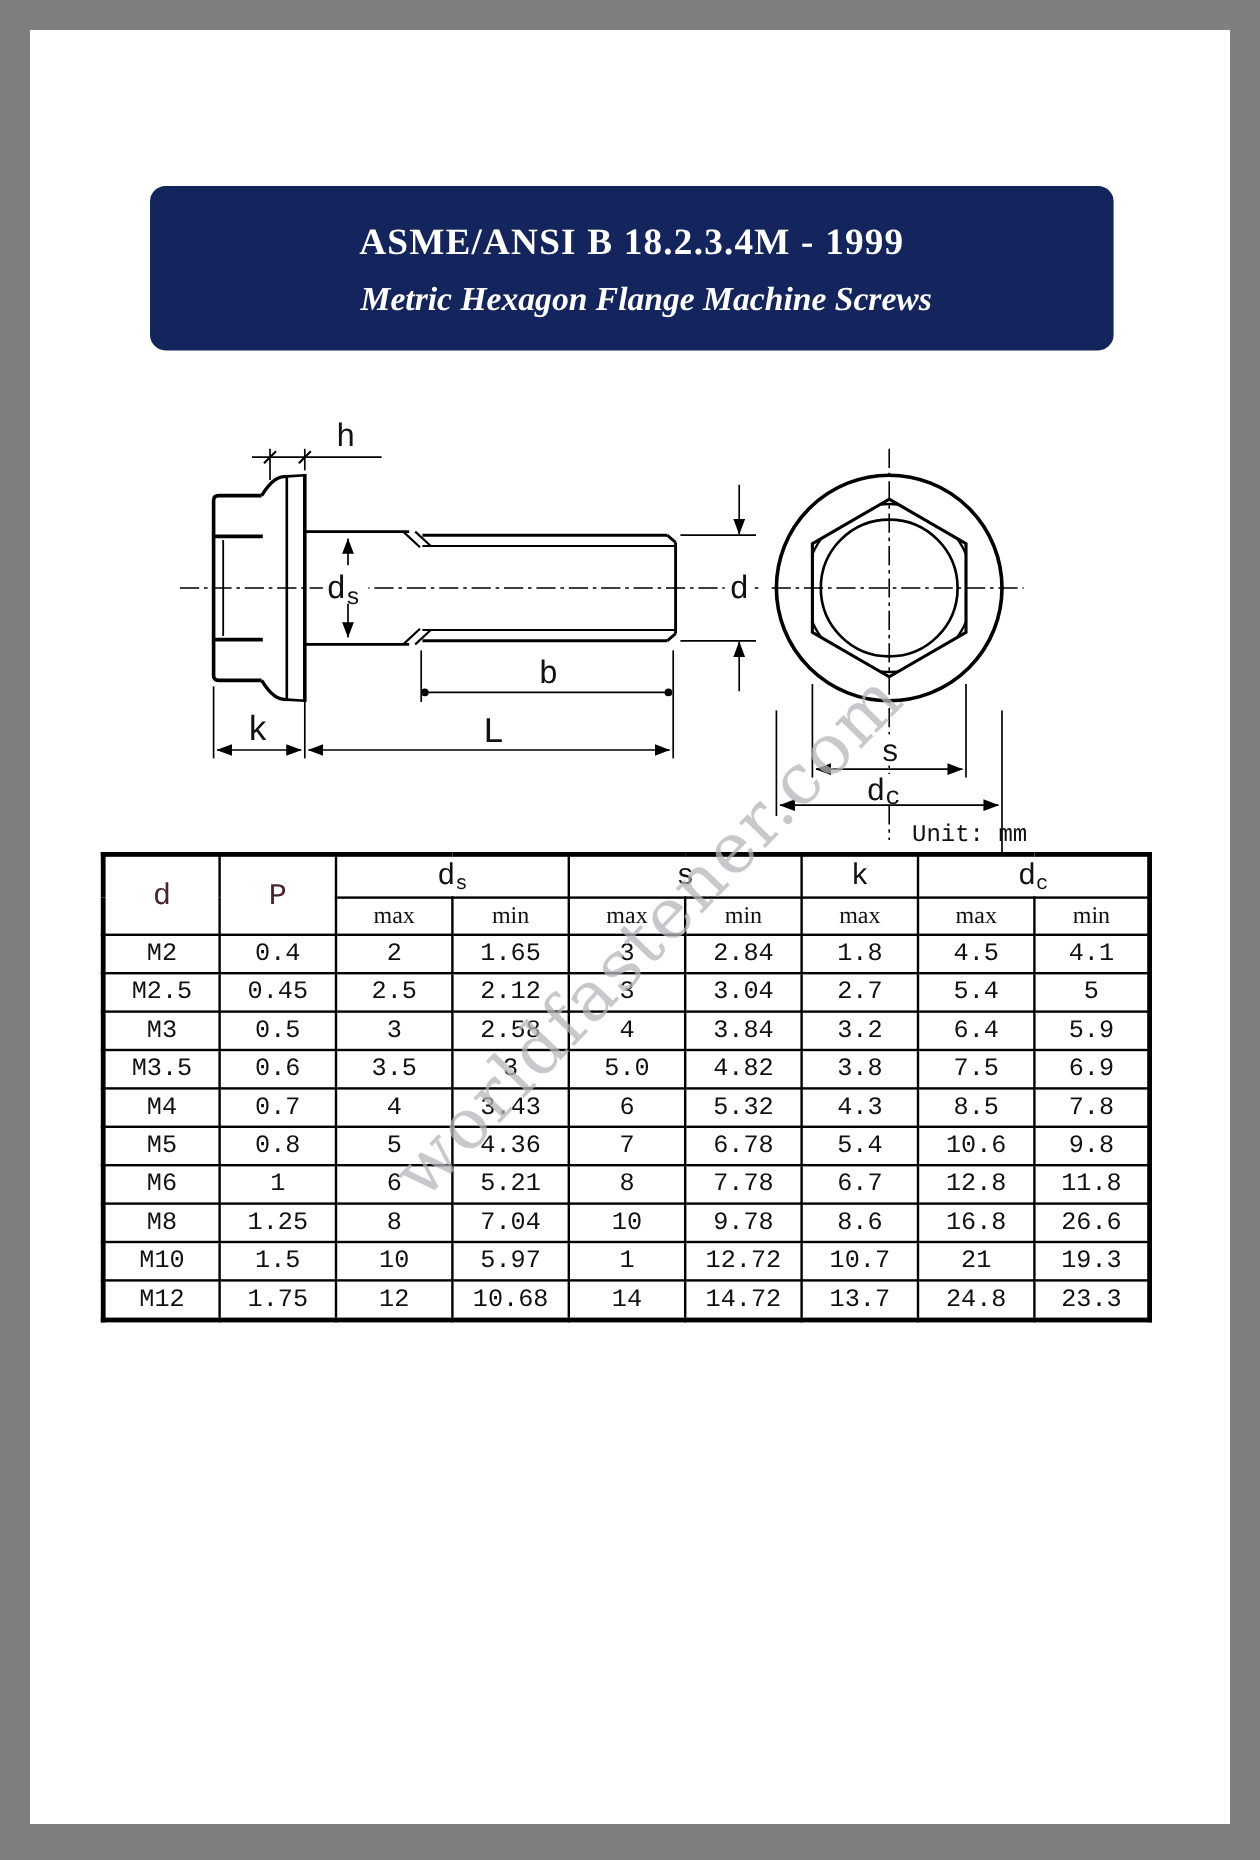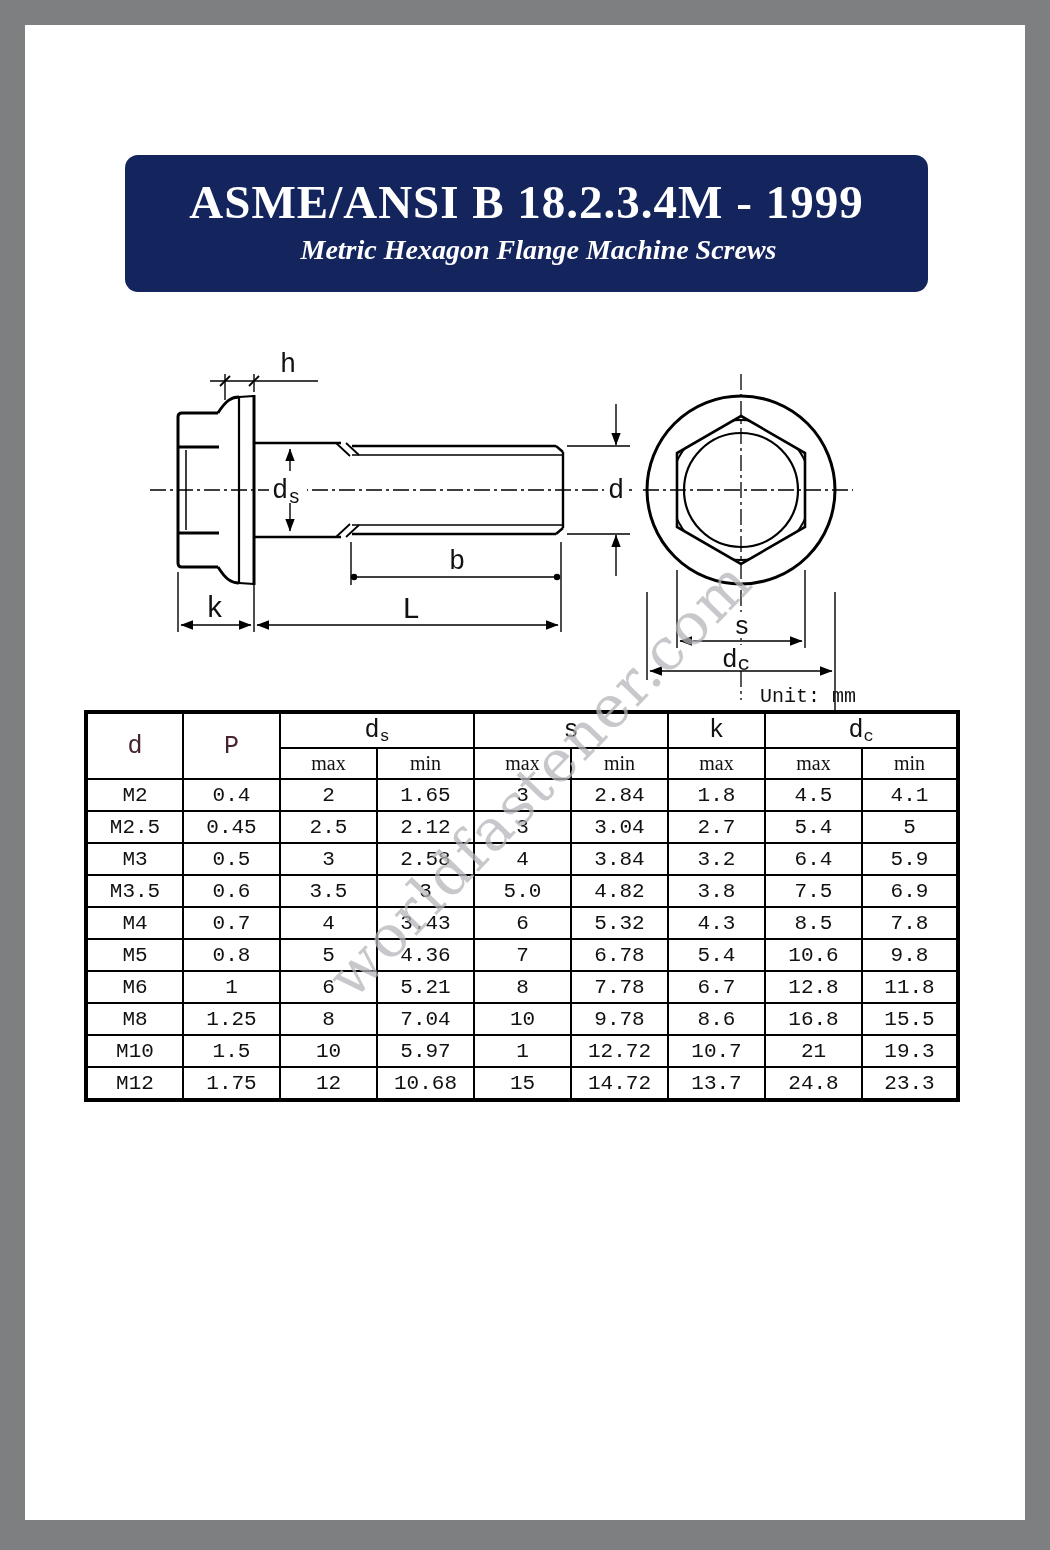--- a/index.html
+++ b/index.html
@@ -21,21 +21,21 @@
     width:803px;height:137px;
     background:#14245c;
     border-radius:13px;
     text-align:center;
     color:#ffffff;
   }
   .banner .title{
     margin-top:21px;
     font-family:"Liberation Serif", serif;
     font-weight:bold;
-    font-size:47px;
+    font-size:31px;
     letter-spacing:1px;
     line-height:52px;
   }
   .banner .subtitle{
     margin-top:7px;
     font-family:"Liberation Serif", serif;
     font-weight:bold;
     font-style:italic;
     font-size:28px;
     line-height:30px;
@@ -335,39 +335,39 @@
         </tr>
         <tr>
           <td>M8</td>
             <td>1.25</td>
             <td>8</td>
             <td>7.04</td>
             <td>10</td>
             <td>9.78</td>
             <td>8.6</td>
             <td>16.8</td>
-            <td>15.5</td>
+            <td>26.6</td>
         </tr>
         <tr>
           <td>M10</td>
             <td>1.5</td>
             <td>10</td>
             <td>5.97</td>
             <td>1</td>
             <td>12.72</td>
             <td>10.7</td>
             <td>21</td>
             <td>19.3</td>
         </tr>
         <tr>
           <td>M12</td>
             <td>1.75</td>
             <td>12</td>
             <td>10.68</td>
-            <td>15</td>
+            <td>14</td>
             <td>14.72</td>
             <td>13.7</td>
             <td>24.8</td>
             <td>23.3</td>
         </tr>
       </tbody>
     </table>
 
   </div>
 </div>

